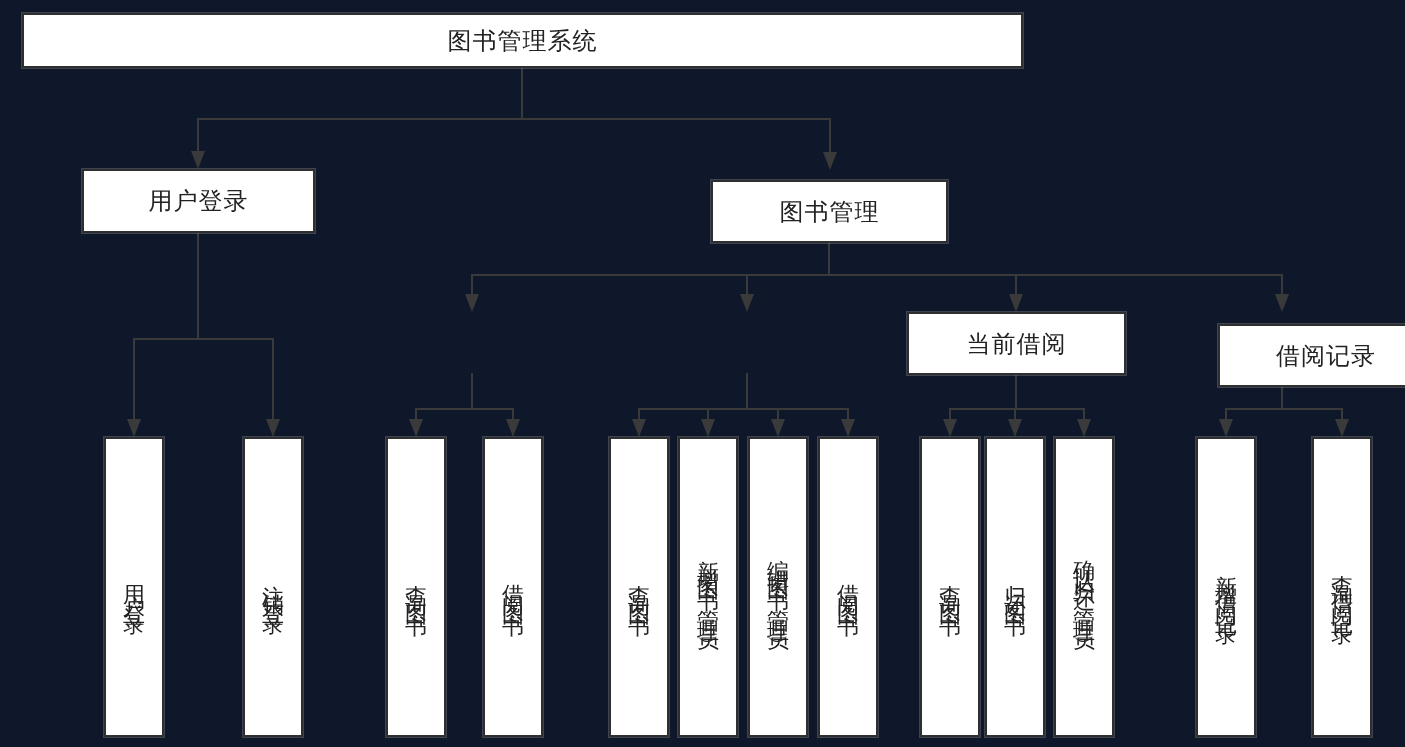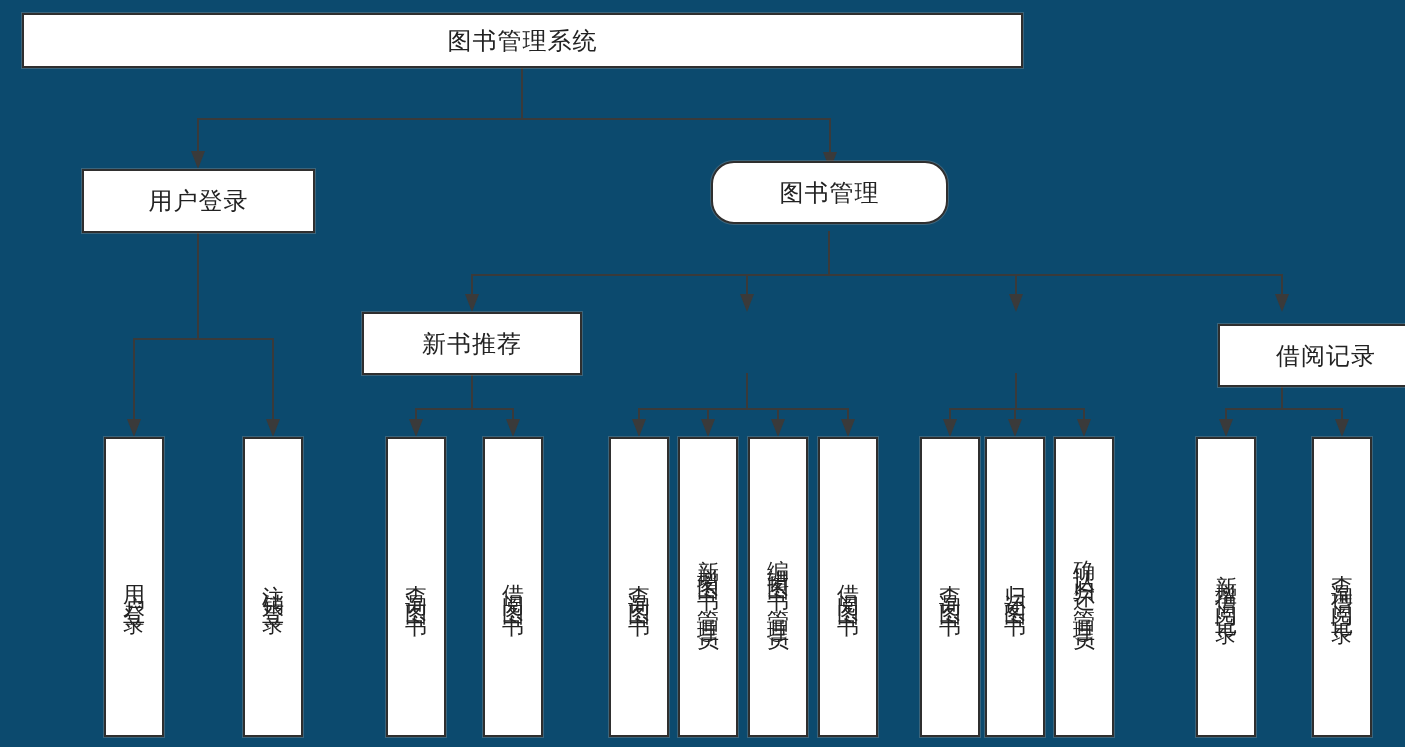--- a/index.html
+++ b/index.html
@@ -1,20 +1,20 @@
 <!DOCTYPE html>
 <html><head>
 <meta charset="utf-8">
 <style>
   html, body { margin: 0; padding: 0; background: #ffffff; }
   .canvas {
     position: relative;
     width: 1405px;
     height: 747px;
-    background: #0c4a6e;
+    background: #0f172a;
     overflow: hidden;
     font-family: "Liberation Sans", "DejaVu Sans", sans-serif;
     color: #222222;
   }
   .box {
     position: absolute;
     box-sizing: border-box;
     background: #ffffff;
     border: 2px solid #2f2f2f;
     box-shadow: 0 0 0 1px rgba(150,150,150,0.35);
@@ -66,21 +66,21 @@
   <div class="vline" style="left:521px;top:66px;height:53px;"></div>
   <div class="hline" style="left:197px;top:118px;width:634px;"></div>
   <div class="vline" style="left:197px;top:118px;height:34px;"></div>
   <div class="ahead" style="left:191px;top:151px;"></div>
   <div class="vline" style="left:829px;top:118px;height:34px;"></div>
   <div class="ahead" style="left:823px;top:152px;"></div>
 
   <div class="box" style="left:82px;top:169px;width:233px;height:64px;">
     <span class="lbl">用户登录</span>
   </div>
-  <div class="box" style="left:711px;top:161px;width:237px;height:63px;border-radius:23px;">
+  <div class="box" style="left:711px;top:180px;width:237px;height:63px;">
     <span class="lbl">图书管理</span>
   </div>
 
   <div class="vline" style="left:197px;top:231px;height:107px;"></div>
   <div class="hline" style="left:133px;top:338px;width:141px;"></div>
   <div class="vline" style="left:133px;top:338px;height:81px;"></div>
   <div class="ahead" style="left:127px;top:419px;"></div>
   <div class="vline" style="left:272px;top:338px;height:81px;"></div>
   <div class="ahead" style="left:266px;top:419px;"></div>
 
@@ -88,22 +88,22 @@
   <div class="hline" style="left:471px;top:274px;width:812px;"></div>
   <div class="vline" style="left:471px;top:274px;height:20px;"></div>
   <div class="ahead" style="left:465px;top:294px;"></div>
   <div class="vline" style="left:746px;top:274px;height:20px;"></div>
   <div class="ahead" style="left:740px;top:294px;"></div>
   <div class="vline" style="left:1015px;top:274px;height:20px;"></div>
   <div class="ahead" style="left:1009px;top:294px;"></div>
   <div class="vline" style="left:1281px;top:274px;height:20px;"></div>
   <div class="ahead" style="left:1275px;top:294px;"></div>
 
-  <div class="box" style="left:362px;top:312px;width:220px;height:63px;">
-    <span class="lbl">新书推荐</span>
+  <div class="box" style="left:907px;top:312px;width:219px;height:63px;">
+    <span class="lbl">当前借阅</span>
   </div>
   <div class="box" style="left:1174px;top:324px;width:216px;height:63px;margin-left:44px;">
     <span class="lbl">借阅记录</span>
   </div>
 
   <div class="vline" style="left:471px;top:373px;height:35px;"></div>
   <div class="hline" style="left:415px;top:408px;width:99px;"></div>
   <div class="vline" style="left:415px;top:408px;height:11px;"></div>
   <div class="ahead" style="left:409px;top:419px;"></div>
   <div class="vline" style="left:512px;top:408px;height:11px;"></div>

